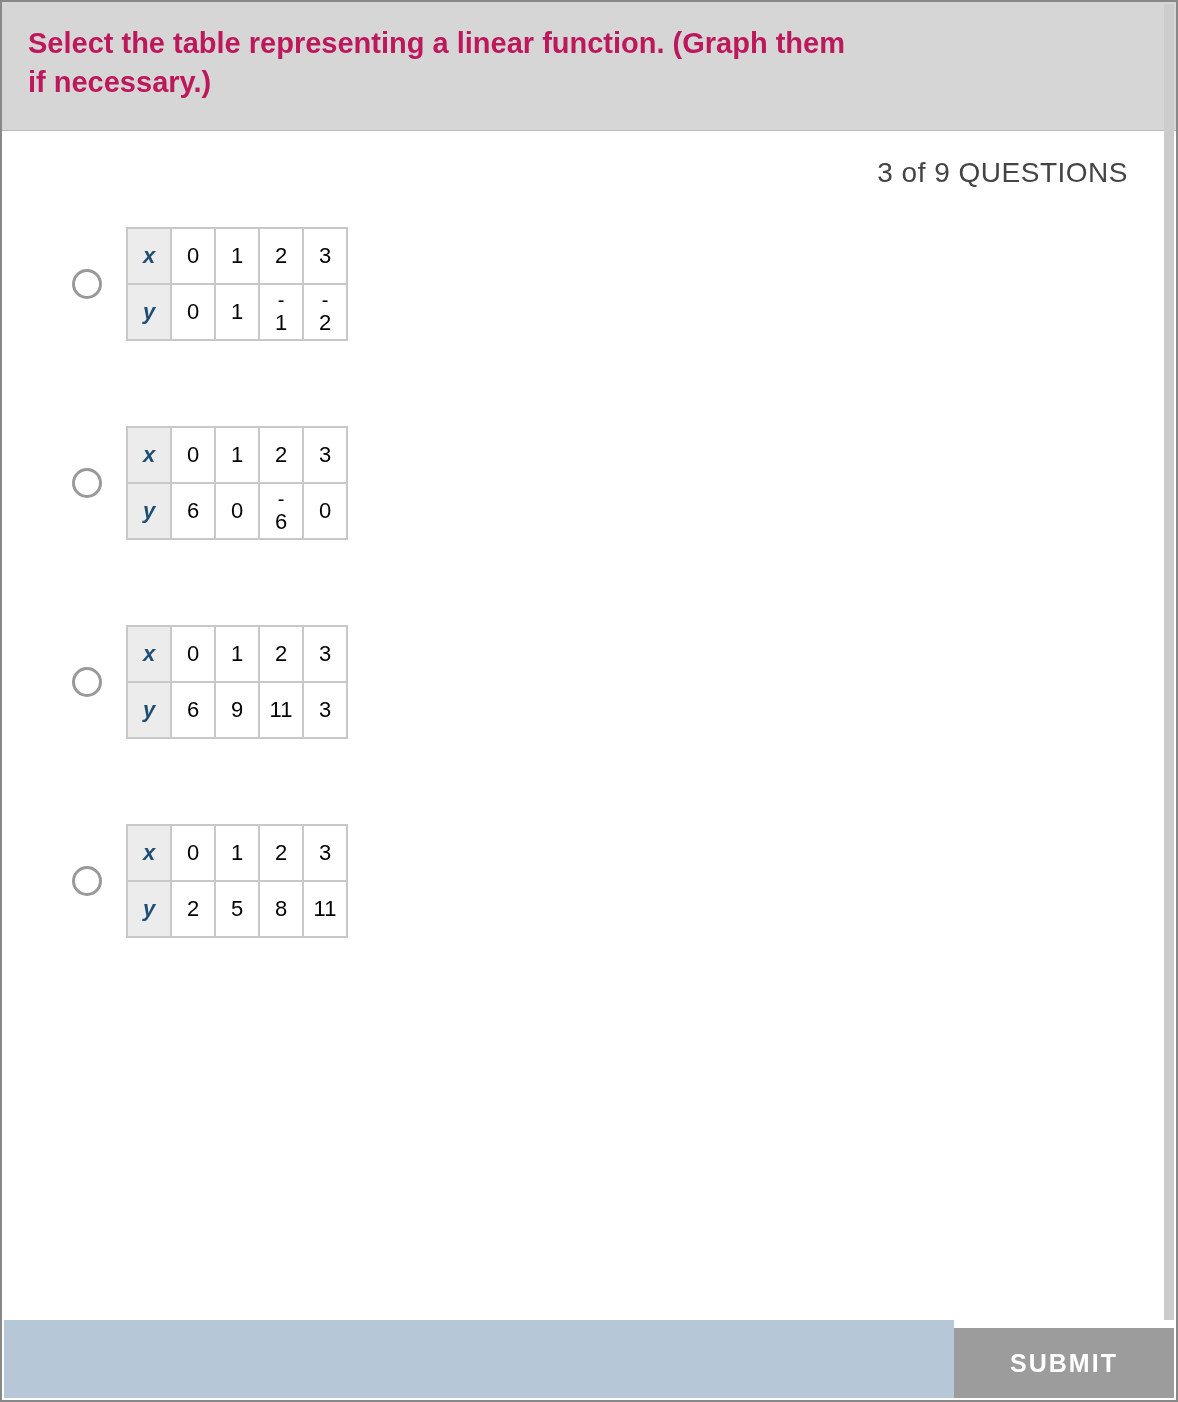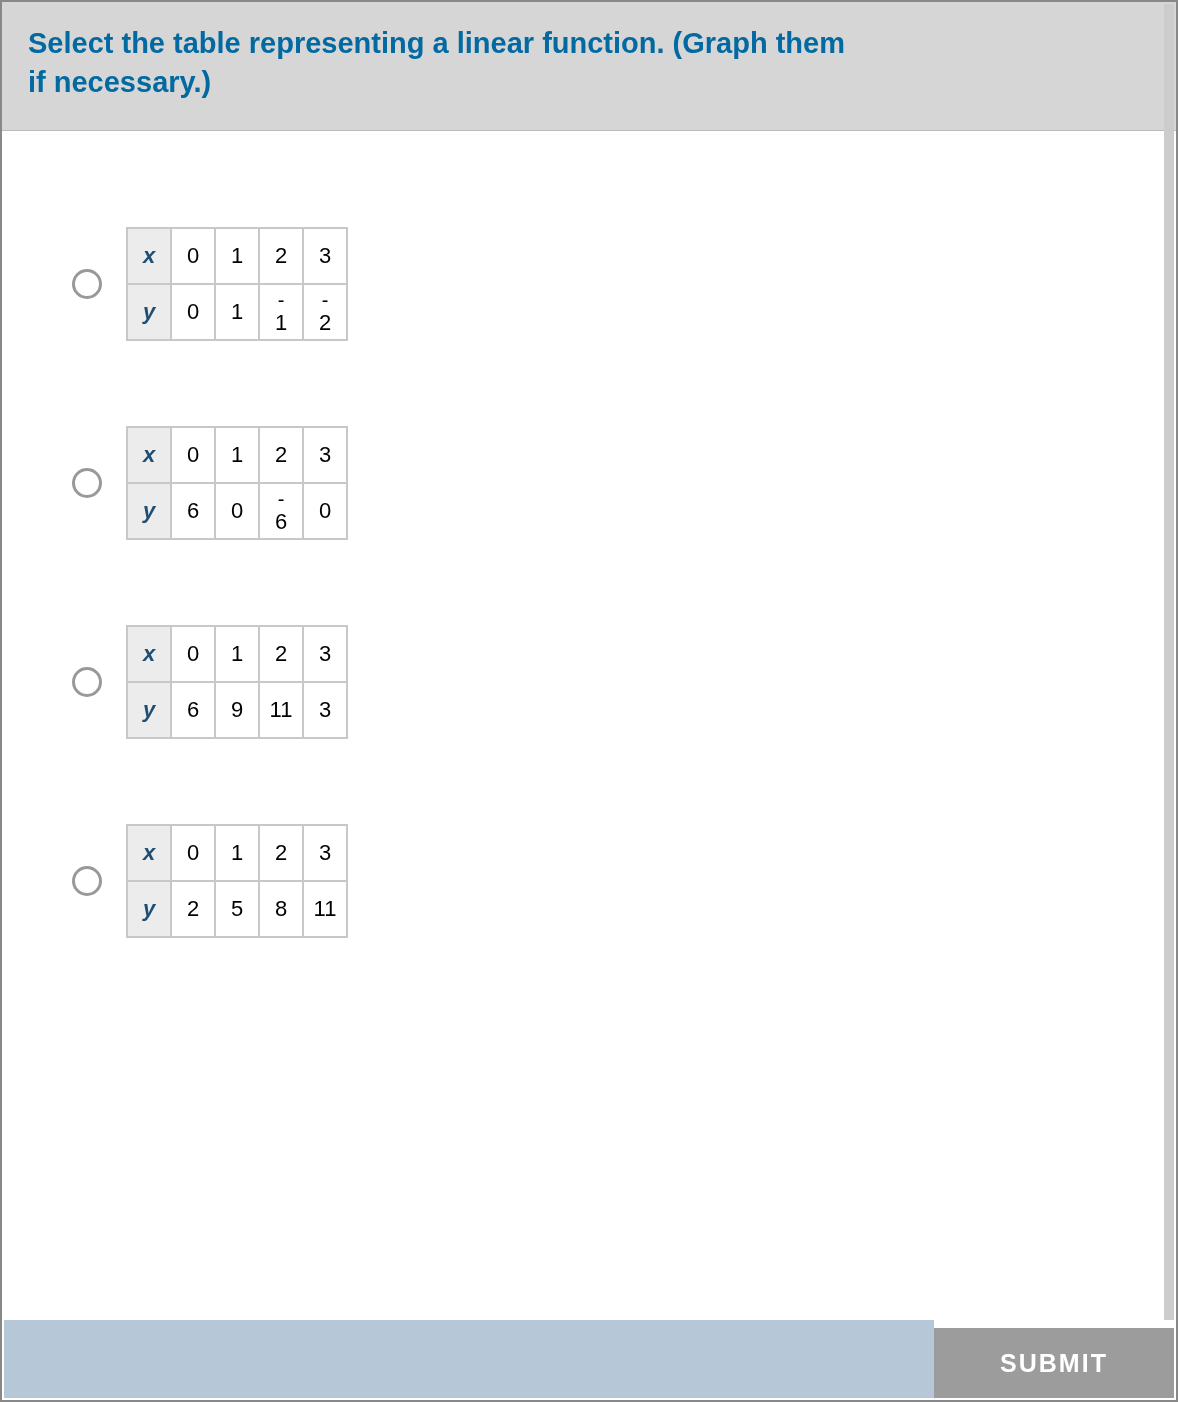--- a/index.html
+++ b/index.html
@@ -7,21 +7,21 @@
   .outer {
     width: 1178px; height: 1402px; position: relative;
     border: 2px solid #888; background: #fff;
   }
   .header {
     background: #d6d6d6;
     padding: 22px 26px 28px 26px;
     border-bottom: 1px solid #bbb;
   }
   .header .prompt {
-    color: #0369a1;
+    color: #be185d;
     font-weight: 700;
     font-size: 29px;
     line-height: 1.35;
     max-width: 820px;
   }
   .progress {
     position: absolute;
     top: 155px; right: 48px;
     color: #444;
     font-size: 28px;
@@ -67,40 +67,41 @@
   }
   .neg .sign { font-size: 20px; }
   .footer {
     position: absolute; left: 2px; right: 2px; bottom: 2px;
     height: 78px; display: flex;
   }
   .footer .spacer {
     flex: 1; background: #b6c8d8;
   }
   .footer .submit {
-    width: 240px; background: #9c9c9c;
+    width: 220px; background: #9c9c9c;
     color: #fff; font-size: 25px; letter-spacing: 2px;
     display: flex; align-items: center; justify-content: center;
     font-weight: 600;
     cursor: pointer;
     margin-top: 8px;
   }
   .right-scroll {
     position: absolute; top: 2px; right: 2px; bottom: 80px; width: 10px;
     background: #ccc;
   }
 </style>
 </head>
 <body>
 
 <div class="outer">
   <div class="header">
     <div class="prompt">Select the table representing a linear function. (Graph them if necessary.)</div>
   </div>
 
+  <div class="progress">3 of 9 QUESTIONS</div>
 
   <div class="choices">
 
     <div class="choice">
       <div class="radio"></div>
       <table class="data">
         <tbody>
             <tr>
           <td class="hcell">x</td>
           <td>0</td>

